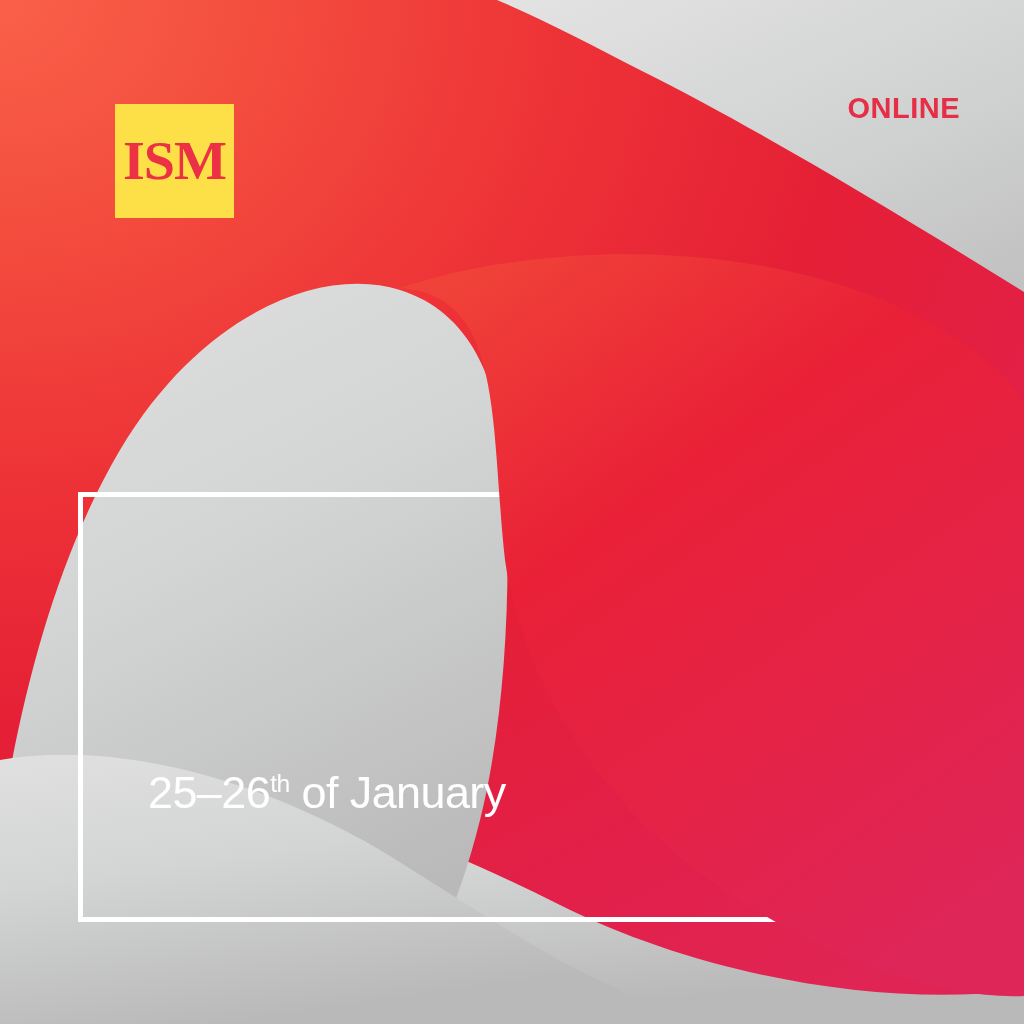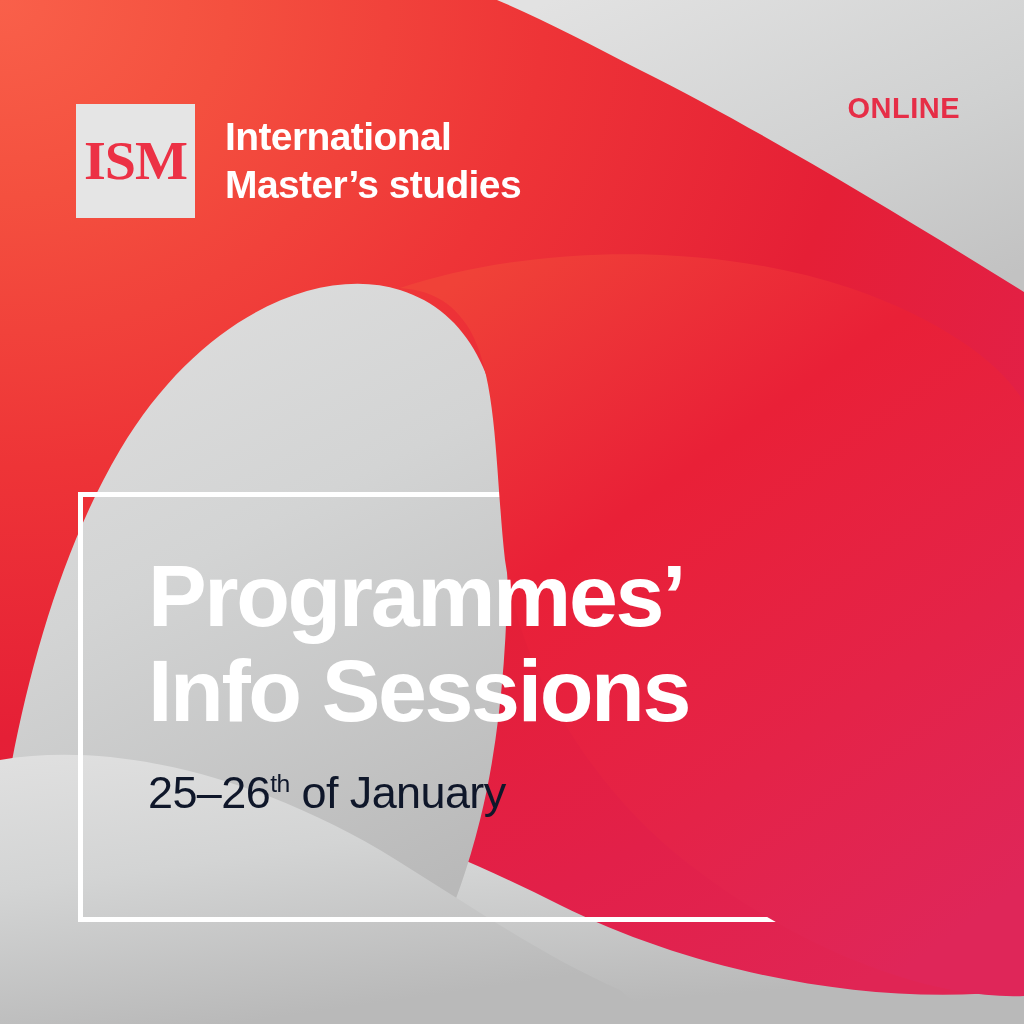--- a/index.html
+++ b/index.html
@@ -29,22 +29,22 @@
   }
 
   
   #logo-lockup{
     position:absolute;left:76px;top:104px;
     display:flex;align-items:center;gap:30px;
     z-index:6;
   }
   #logo-mark{
     width:119px;height:114px;
-    background:#e5e5e5;
-    display:flex;align-items:center;justify-content:center;
+    background:#fde047;
+    display:flex;align-items:center;justify-content:center;margin-left:39px;
   }
   #logo-mark span{
     color:#EC3145;
     font-family:"Liberation Serif", serif;
     font-weight:bold;
     font-size:54px;
     letter-spacing:-1px;
     line-height:1;
     transform:scaleX(1.04);
   }
@@ -77,21 +77,21 @@
     font-size:88px;
     font-weight:bold;
     line-height:1.08;
     letter-spacing:-2.4px;
     white-space:nowrap;
   }
   #meta{
     position:absolute;
     left:148px;top:762px;
     z-index:6;
-    color:#0f172a;
+    color:#ffffff;
     font-size:45px;
     line-height:1.38;
     letter-spacing:-0.6px;
     white-space:nowrap;
   }
   #meta sup{font-size:0.55em;vertical-align:super;}
 </style>
 </head>
 <body>
 
@@ -192,30 +192,22 @@
         C 930,1000 800,950 690,865
         C 590,788 520,670 505,560
         C 495,470 498,380 470,330
         C 452,300 428,290 400,288 Z" fill="url(#redOv)"></path>
   </svg>
 
   <div id="logo-lockup">
     <div id="logo-mark">
       <span>ISM</span>
     </div>
-    <div id="logo-words">
-      <div>International</div>
-      <div>Master’s studies</div>
-    </div>
   </div>
 
   <div id="online-badge">ONLINE</div>
 
-  <div id="headline">
-    <div>Programmes’</div>
-    <div>Info Sessions</div>
-  </div>
 
   <div id="meta">
     <div><span>25–26</span><sup>th</sup><span> of January</span></div>
   </div>
 
 </div>
 
 </body></html>

